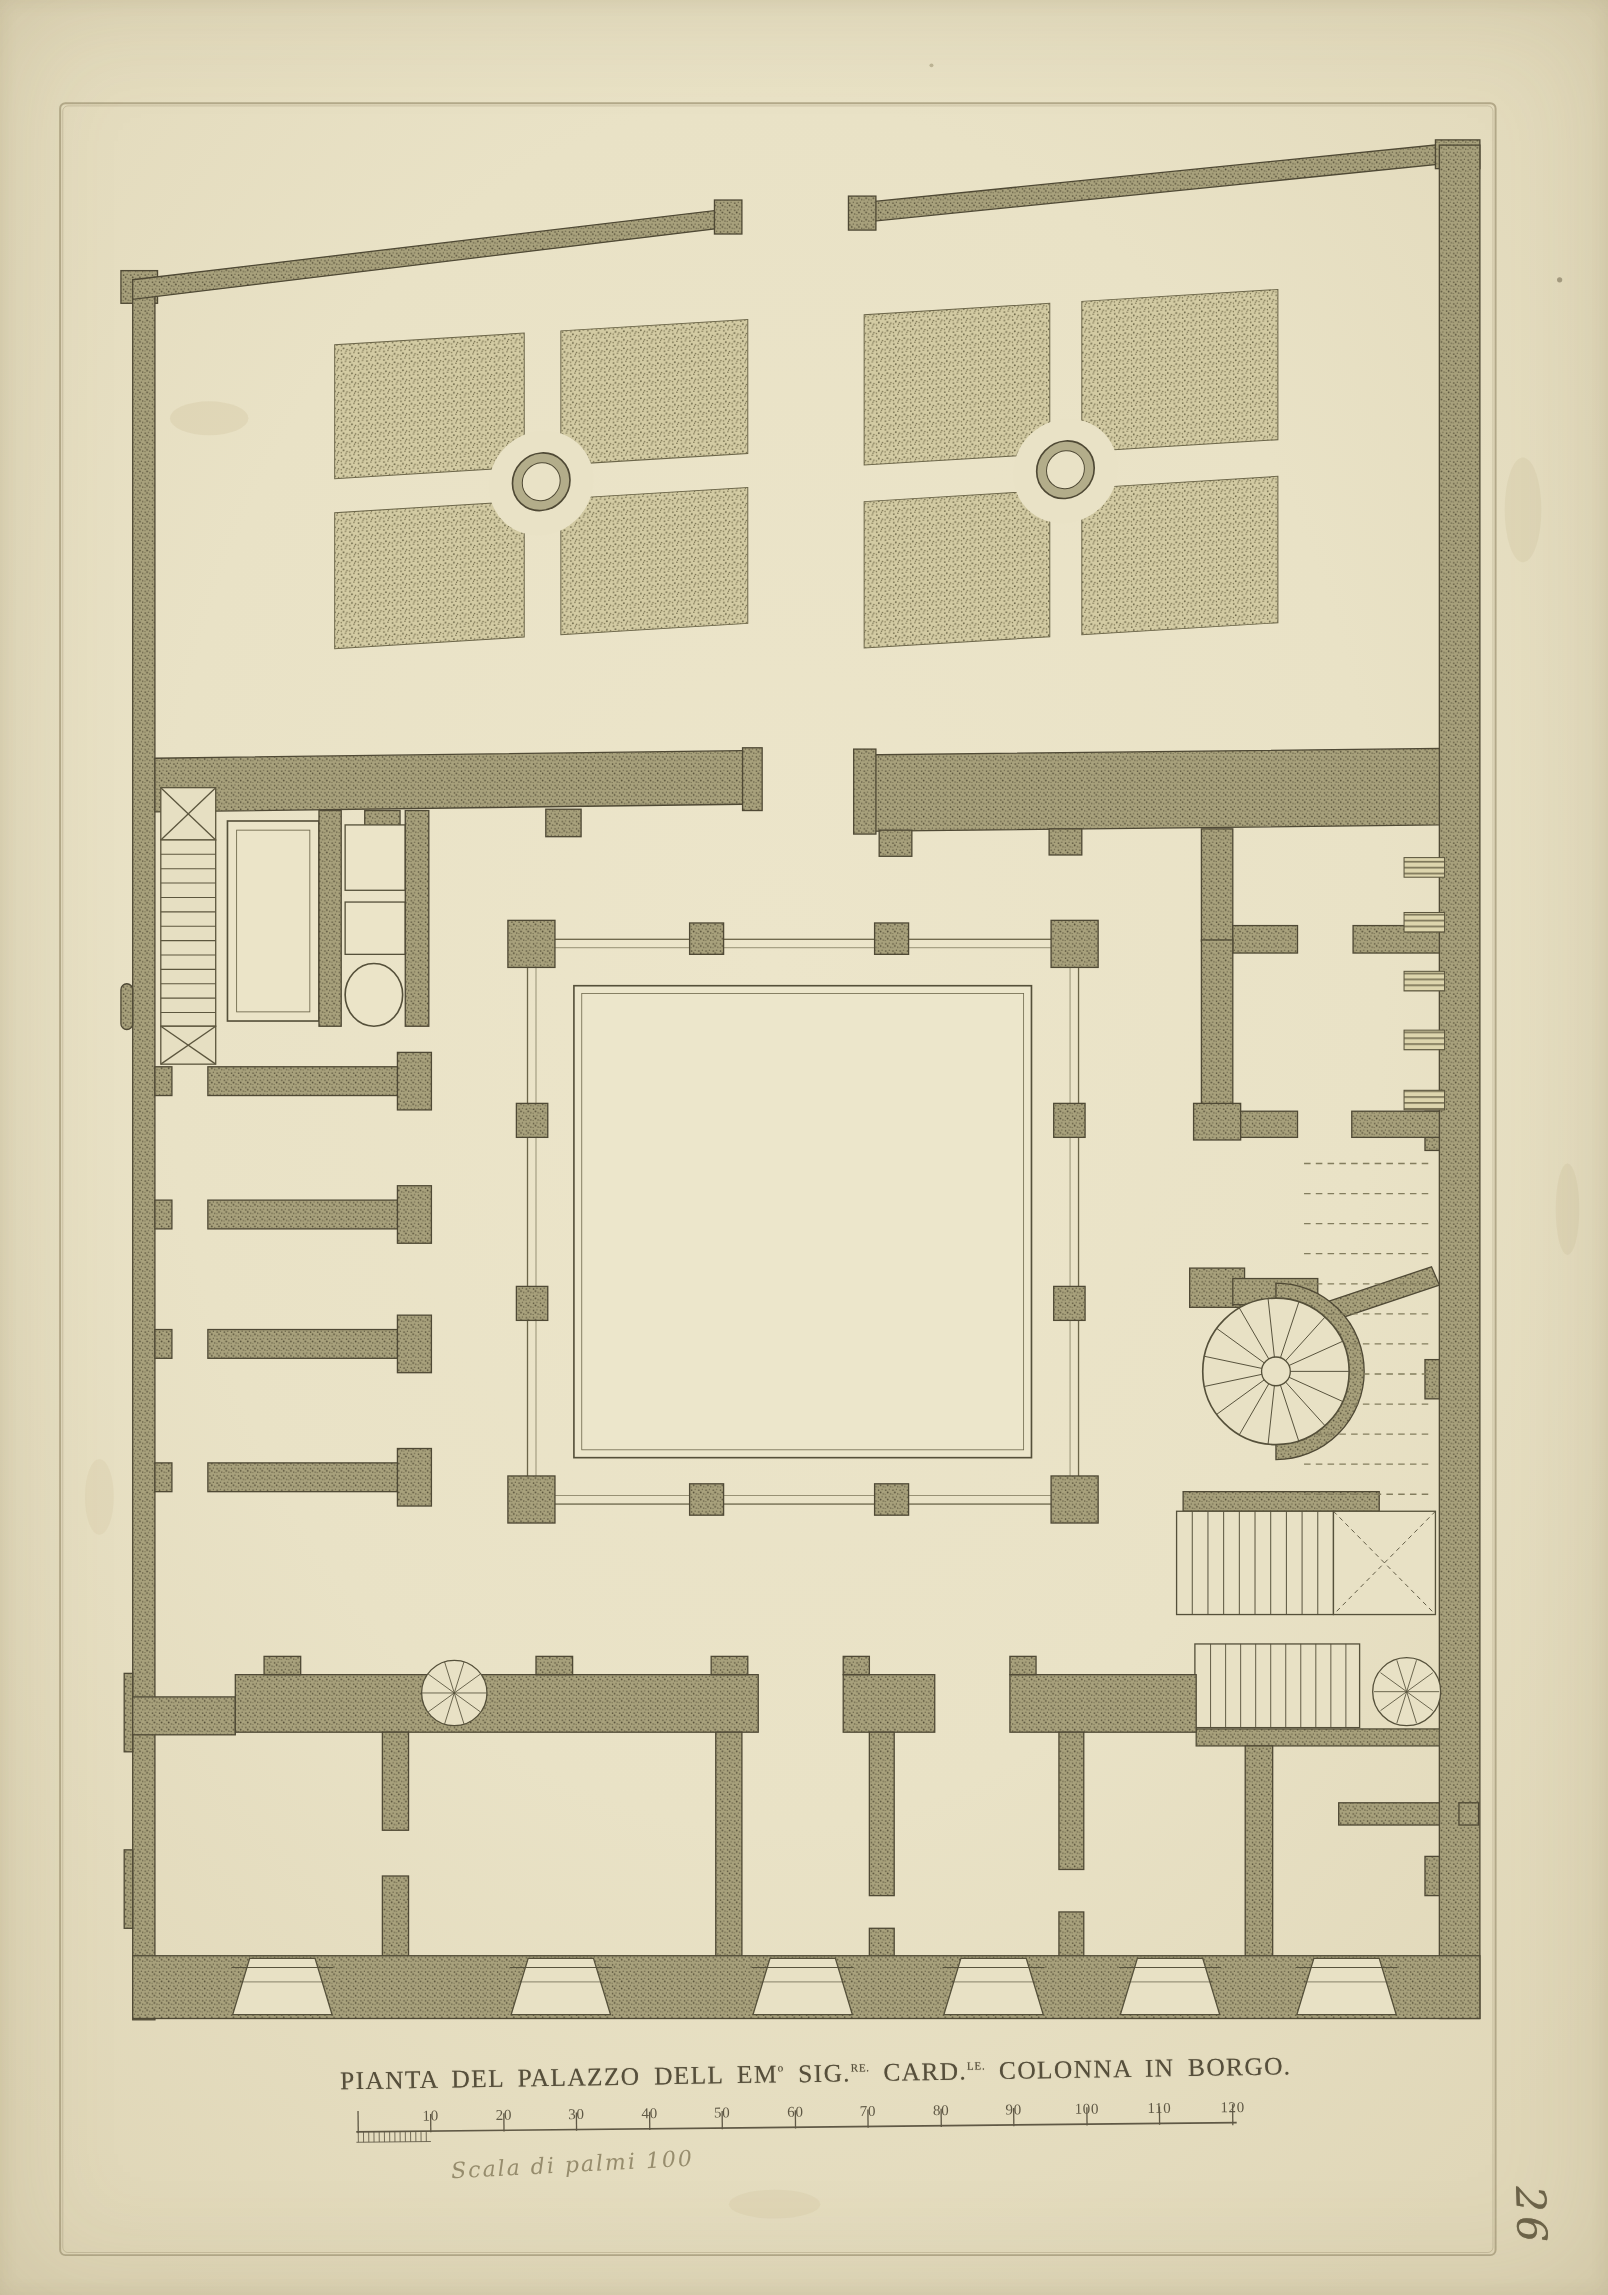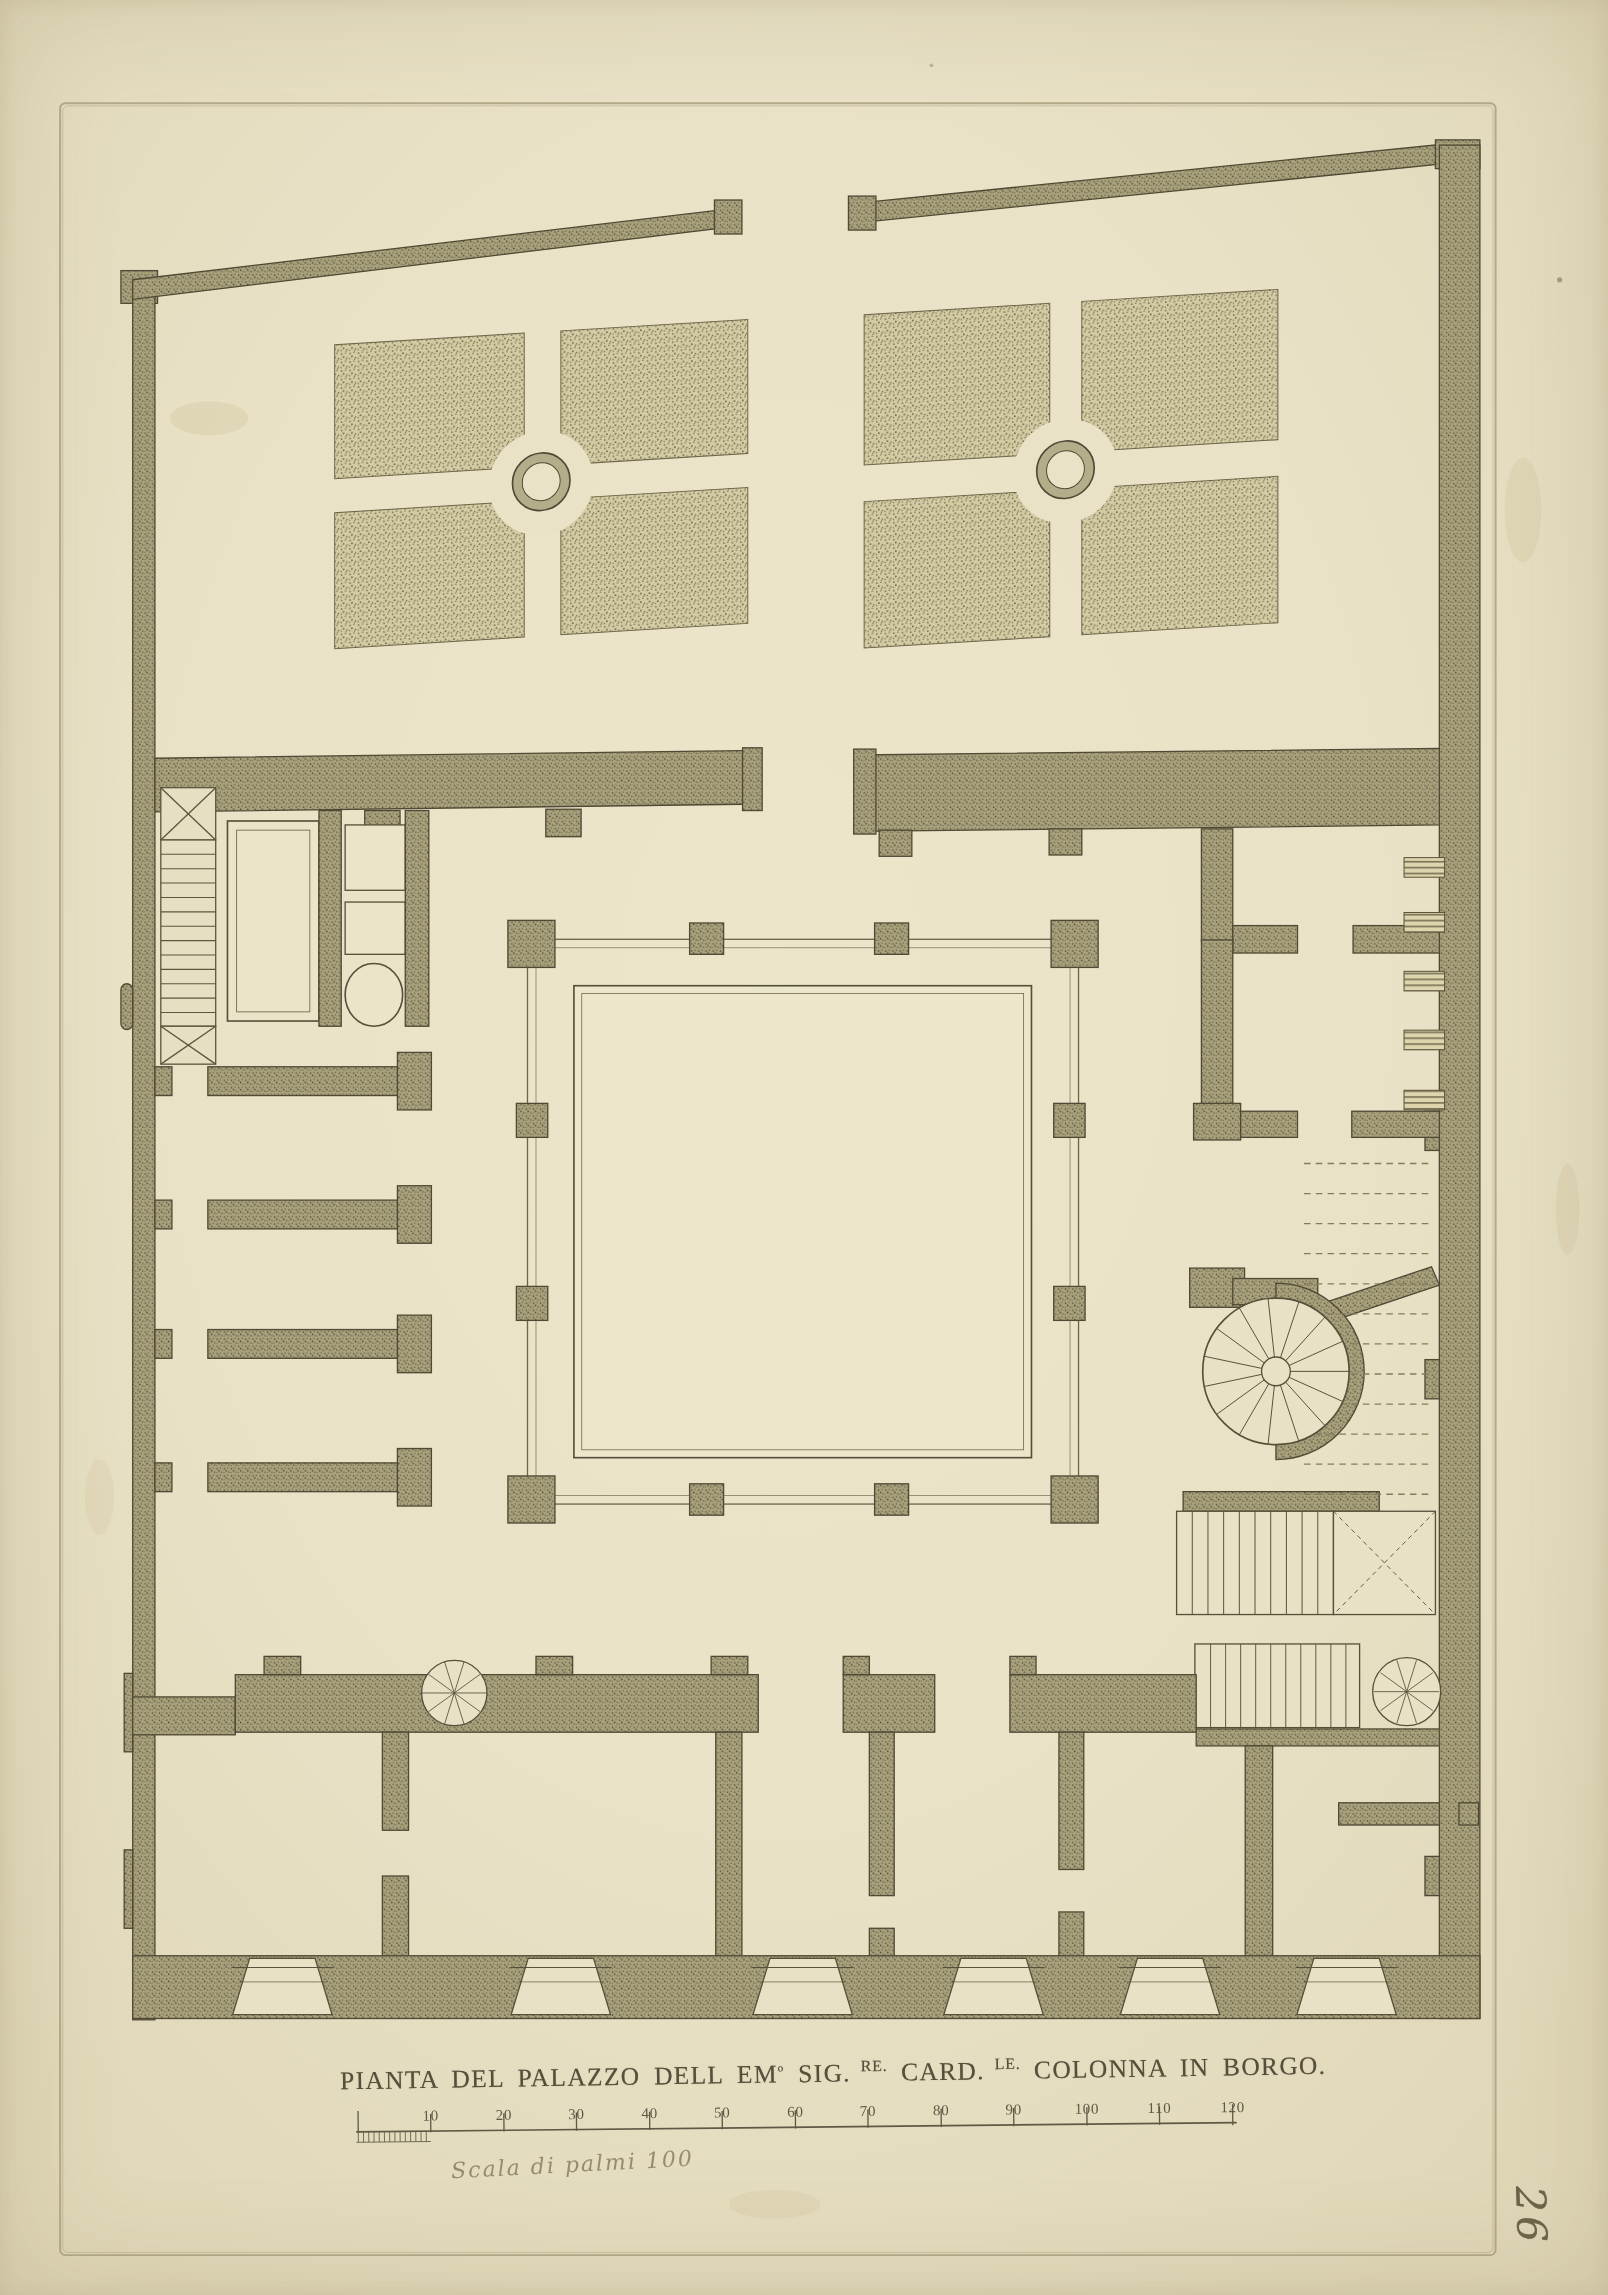--- a/index.html
+++ b/index.html
@@ -5,21 +5,21 @@
   html,body{margin:0;padding:0;background:#d8d0b2;}
   .page{position:relative;width:1608px;height:2295px;overflow:hidden;
         background:radial-gradient(ellipse 1111px 1569px at 48% 42%, #ece5ca 0%, #e9e2c6 55%, #e0d7b8 100%);
         font-family:"Liberation Serif","DejaVu Serif",serif;}
   .page::after{content:"";position:absolute;inset:0;pointer-events:none;
         box-shadow:inset 0 0 118px rgba(120,105,66,.18), inset 0 0 18.3px rgba(120,105,66,.12);}
   svg{position:absolute;left:0;top:0;}
   .caption{position:absolute;left:340px;top:2059px;width:935px;text-align:center;white-space:nowrap;
         font-size:25.5px;letter-spacing:1.3px;word-spacing:5.9px;color:#564f3b;
         transform:rotate(-0.9deg);text-shadow:0 0 0.8px rgba(86,79,59,.55);}
-  .caption .sup{display:inline-block;font-size:16px;transform:translateY(-9.8px);letter-spacing:0.7px;margin-left:10px;}
+  .caption .sup{display:inline-block;font-size:11px;transform:translateY(-9.8px);letter-spacing:0.7px;}
   .caption .deg{display:inline-block;font-size:11px;transform:translateY(-11px);}
   .hand{position:absolute;left:451px;top:2152px;font-style:italic;font-size:22px;letter-spacing:2px;
         color:rgba(124,114,82,.75);transform:rotate(-3deg);font-family:"DejaVu Serif",serif;}
   .pagenum{position:absolute;left:1501px;top:2192px;font-style:italic;font-size:41px;color:#6c6349;
         transform:rotate(88deg);transform-origin:50% 50%;letter-spacing:3.9px;
         font-family:"DejaVu Serif",serif;text-shadow:0 0 0.7px rgba(108,99,73,.6);}
 </style>
 </head>
 <body>
 

